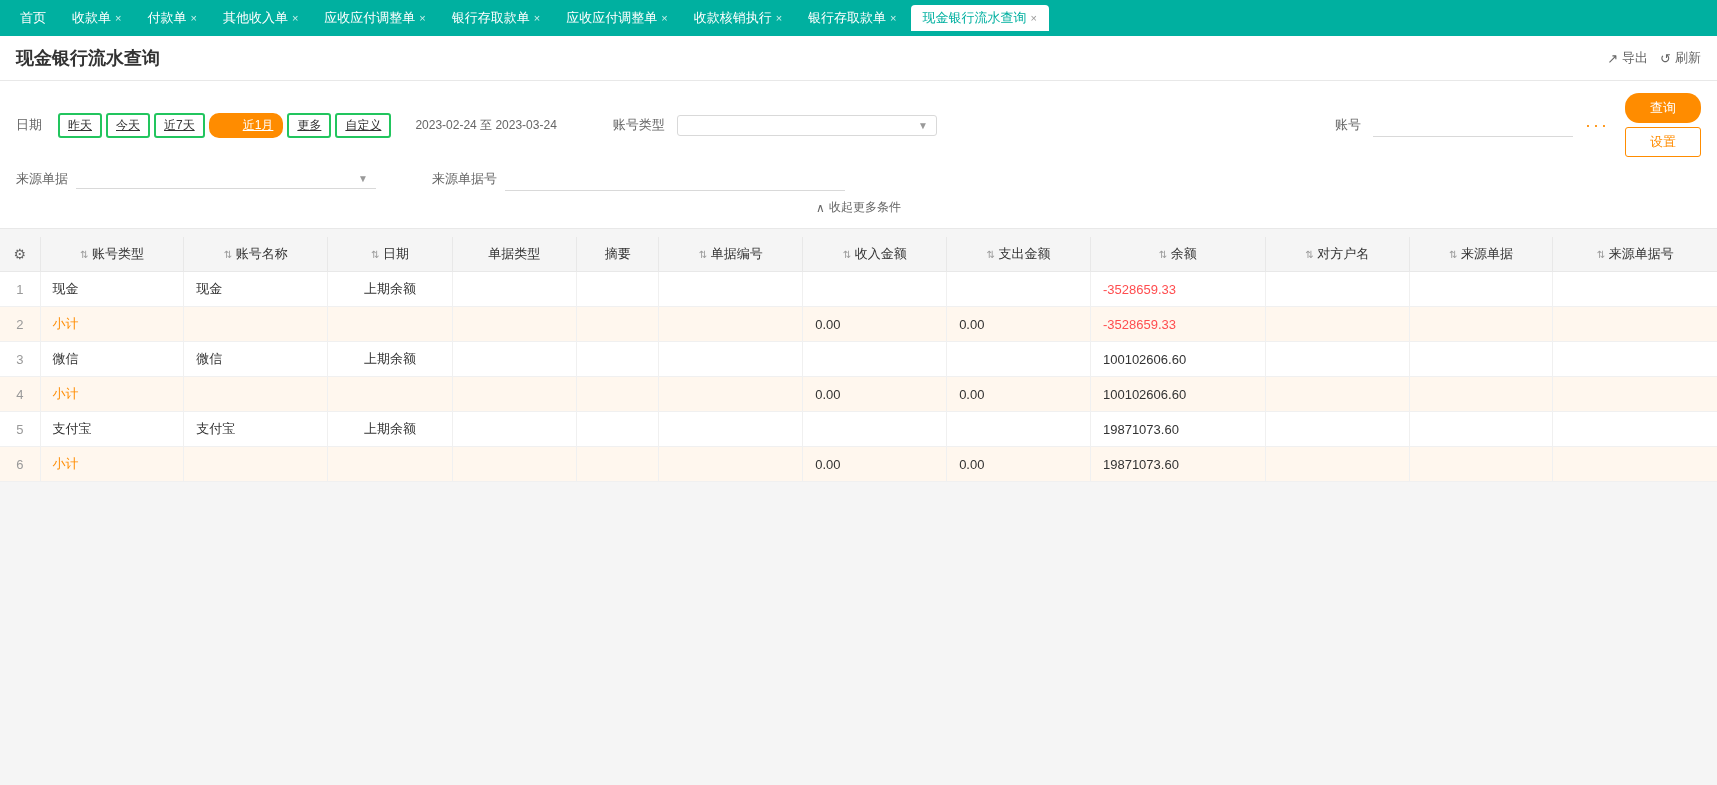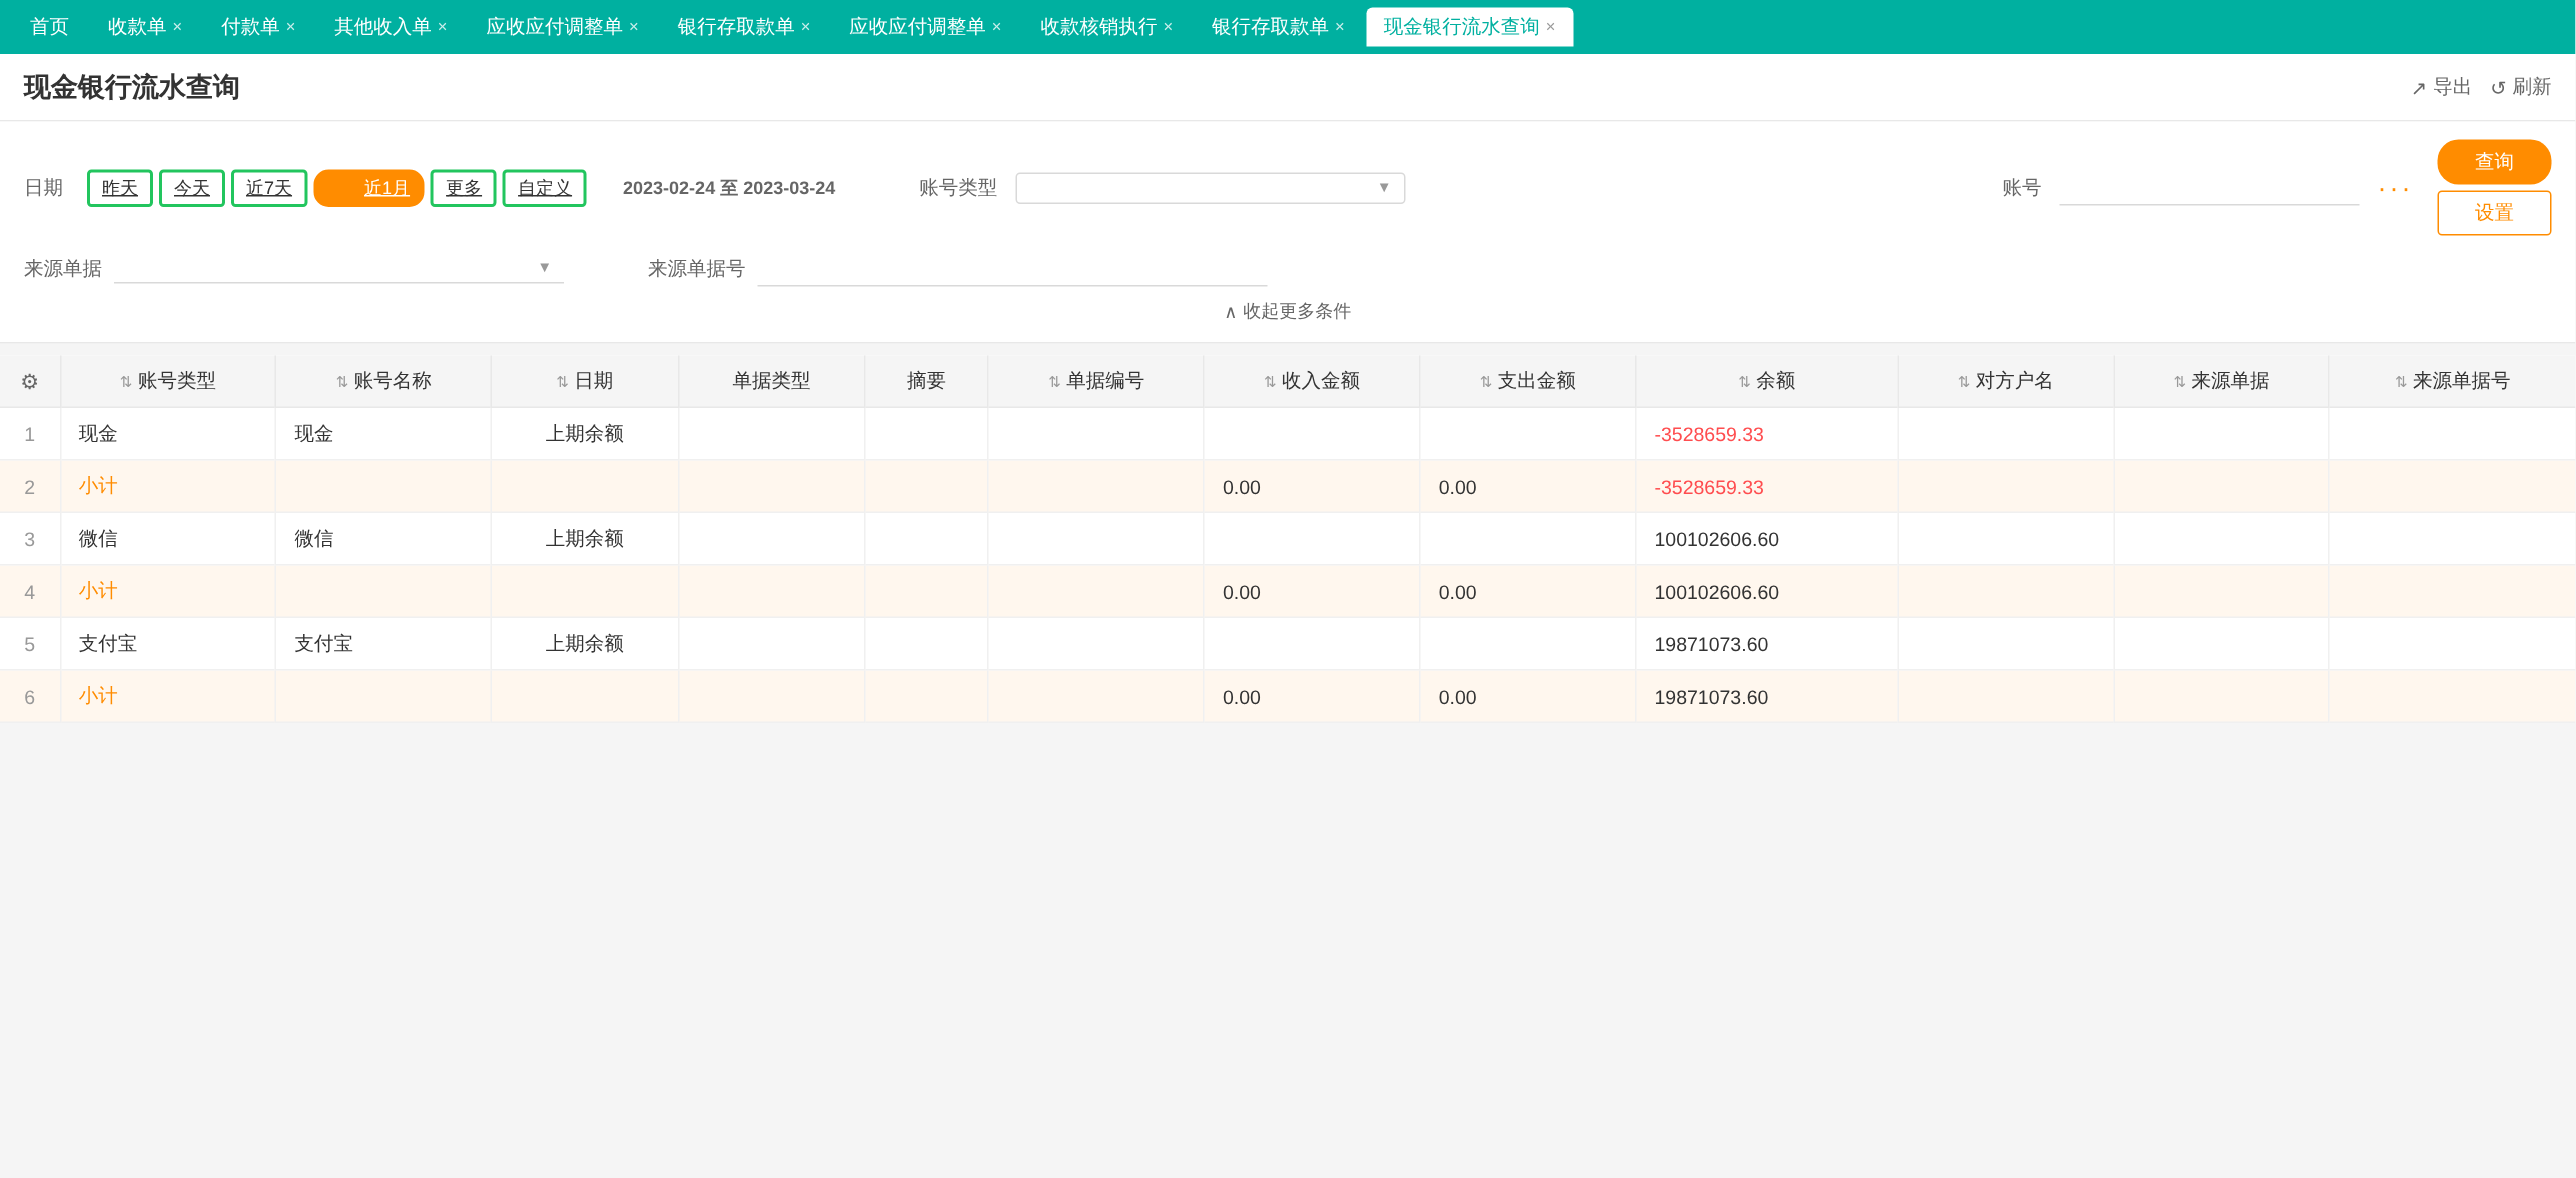--- a/index.html
+++ b/index.html
@@ -96,21 +96,20 @@
       background: #ff8c00;
       border-color: #ff8c00;
       color: #fff;
       border-radius: 10px;
       padding-left: 32px;
     }
     .date-range {
       font-size: 12px;
       color: #666;
       margin-left: 8px;
-      font-weight: bold;
     }
     .select-box {
       border: 1px solid #d9d9d9;
       border-radius: 3px;
       padding: 4px 8px;
       min-width: 200px;
       display: flex;
       justify-content: space-between;
       align-items: center;
       cursor: pointer;

